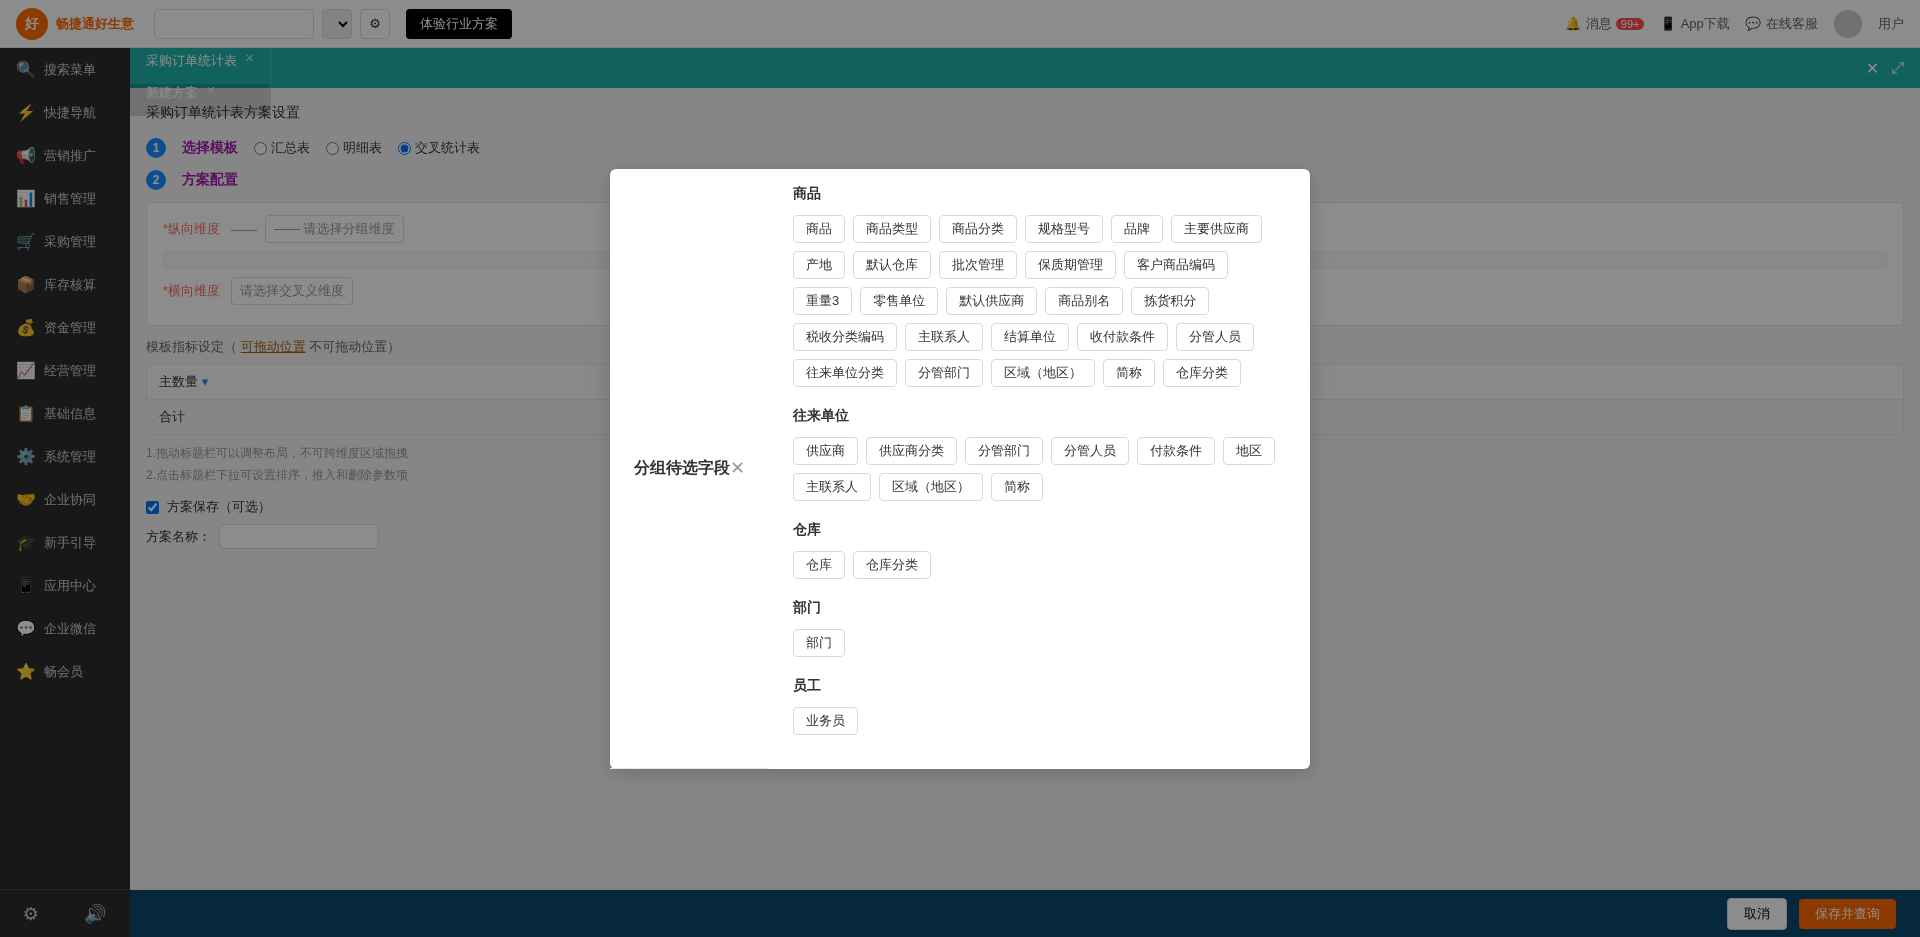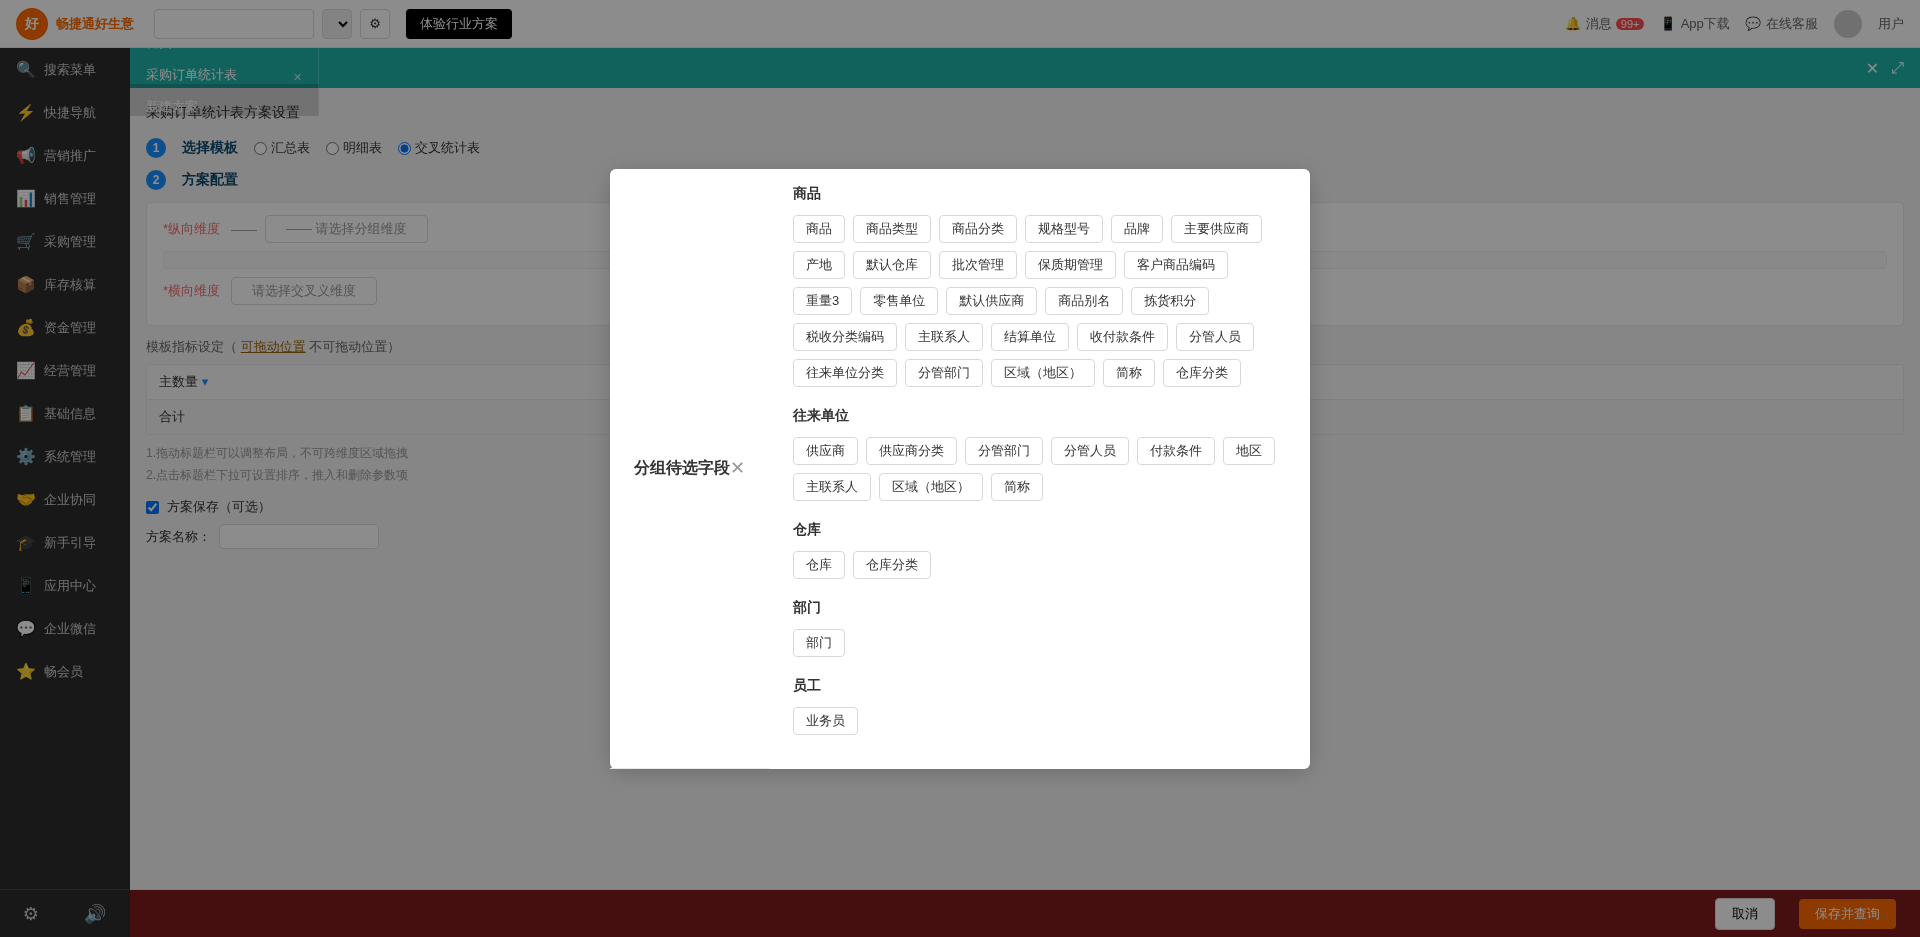--- a/index.html
+++ b/index.html
@@ -63,24 +63,23 @@
       height: 40px;
       background: #20b2aa;
       display: flex;
       align-items: center;
       padding: 0 0 0 0;
       position: fixed;
       top: 48px; left: 130px; right: 0;
       z-index: 99;
     }
     .nav-tab {
-      height: 32px; display: flex; align-items: flex-end; padding: 0 16px;
+      height: 32px; display: flex; align-items: flex-start; padding: 0 16px;
       color: #fff; cursor: pointer; font-size: 13px; position: relative;
       border-right: 1px solid rgba(255,255,255,0.2);
-      gap: 48px;
     }
     .nav-tab.active { background: rgba(0,0,0,0.15); }
     .nav-tab-close { margin-left: 8px; font-size: 11px; opacity: 0.7; }
 
     
     .sidebar {
       position: fixed;
       top: 48px; left: 0; bottom: 0;
       width: 130px;
       background: #2d2d2d;
@@ -103,53 +102,53 @@
     }
 
     .page-title { font-size: 14px; color: #333; margin-bottom: 16px; }
 
     .step-row { display: flex; align-items: center; gap: 16px; margin-bottom: 12px; }
     .step-num {
       width: 20px; height: 20px; background: #1890ff; color: #fff;
       border-radius: 50%; display: flex; align-items: center; justify-content: center;
       font-size: 12px; font-weight: bold;
     }
-    .step-label { font-size: 14px; color: #0c4a6e; font-weight: bold; }
+    .step-label { font-size: 14px; color: #a21caf; font-weight: bold; }
 
     .template-options { display: flex; gap: 16px; align-items: center; font-size: 13px; }
     .template-options label { display: flex; align-items: center; gap: 4px; cursor: pointer; }
 
     .config-section { background: #fff; border: 1px solid #e8e8e8; border-radius: 4px; padding: 12px 16px; margin-bottom: 12px; }
     .config-label { font-size: 13px; color: #333; margin-bottom: 8px; }
 
     .field-row { display: flex; align-items: center; gap: 8px; margin-bottom: 8px; }
     .field-label { color: #f56c6c; font-size: 13px; min-width: 60px; }
     .field-dash { color: #999; }
-    .field-select { border: 1px solid #ddd; border-radius: 4px; padding: 4px 20px; font-size: 13px; color: #999; cursor: pointer; }
+    .field-select { border: 1px solid #ddd; border-radius: 4px; padding: 4px 8px; font-size: 13px; color: #999; cursor: pointer; }
 
     .stat-table { border: 1px solid #e8e8e8; border-radius: 4px; overflow: hidden; margin-top: 8px; }
     .stat-table-header { display: flex; background: #fafafa; border-bottom: 1px solid #e8e8e8; }
     .stat-col { padding: 8px 12px; font-size: 13px; color: #333; flex: 1; border-right: 1px solid #e8e8e8; }
     .stat-col:last-child { border-right: none; }
     .stat-table-row { display: flex; border-bottom: 1px solid #e8e8e8; }
     .stat-table-row:last-child { border-bottom: none; }
 
     .hint-text { font-size: 12px; color: #999; margin-top: 8px; line-height: 1.8; }
 
     .save-option { display: flex; align-items: center; gap: 8px; margin-top: 12px; }
     .save-name-input { border: 1px solid #ddd; border-radius: 4px; padding: 4px 8px; font-size: 13px; width: 160px; }
 
     .footer-bar {
       position: fixed;
       bottom: 0; left: 130px; right: 0;
       height: 48px;
-      background: #7f1d1d;
+      background: #0c4a6e;
       border-top: 1px solid #e8e8e8;
       display: flex; align-items: center; justify-content: flex-end;
-      padding: 0 24px; gap: 24px;
+      padding: 0 24px; gap: 12px;
     }
     .btn-cancel { border: 1px solid #ddd; background: #fff; border-radius: 4px; padding: 6px 16px; cursor: pointer; font-size: 13px; }
     .btn-save { background: #ff6a00; color: #fff; border: none; border-radius: 4px; padding: 6px 16px; cursor: pointer; font-size: 13px; }
 
     .sidebar-bottom {
       position: fixed;
       bottom: 0; left: 0;
       width: 130px;
       height: 48px;
       background: #2d2d2d;

